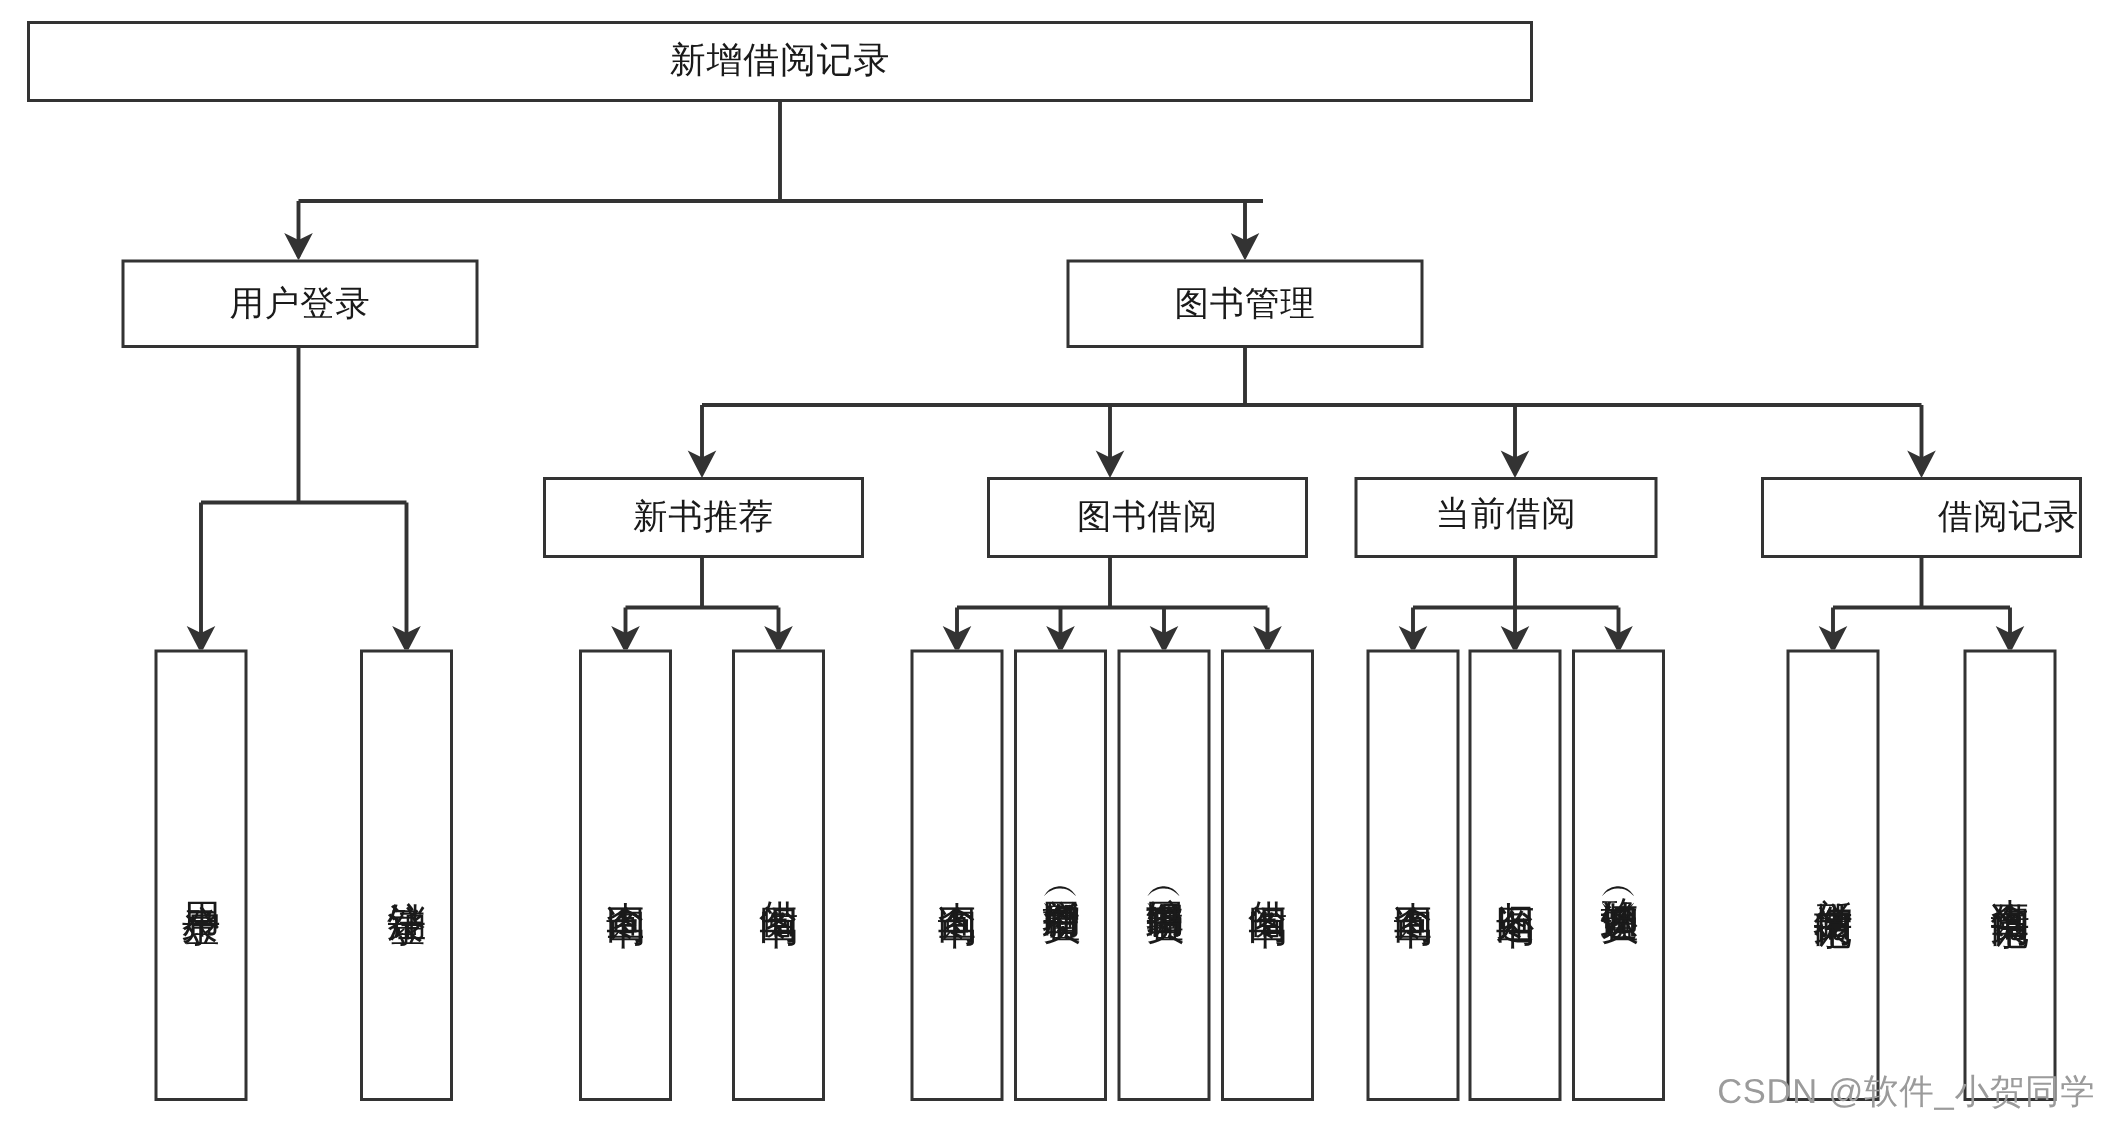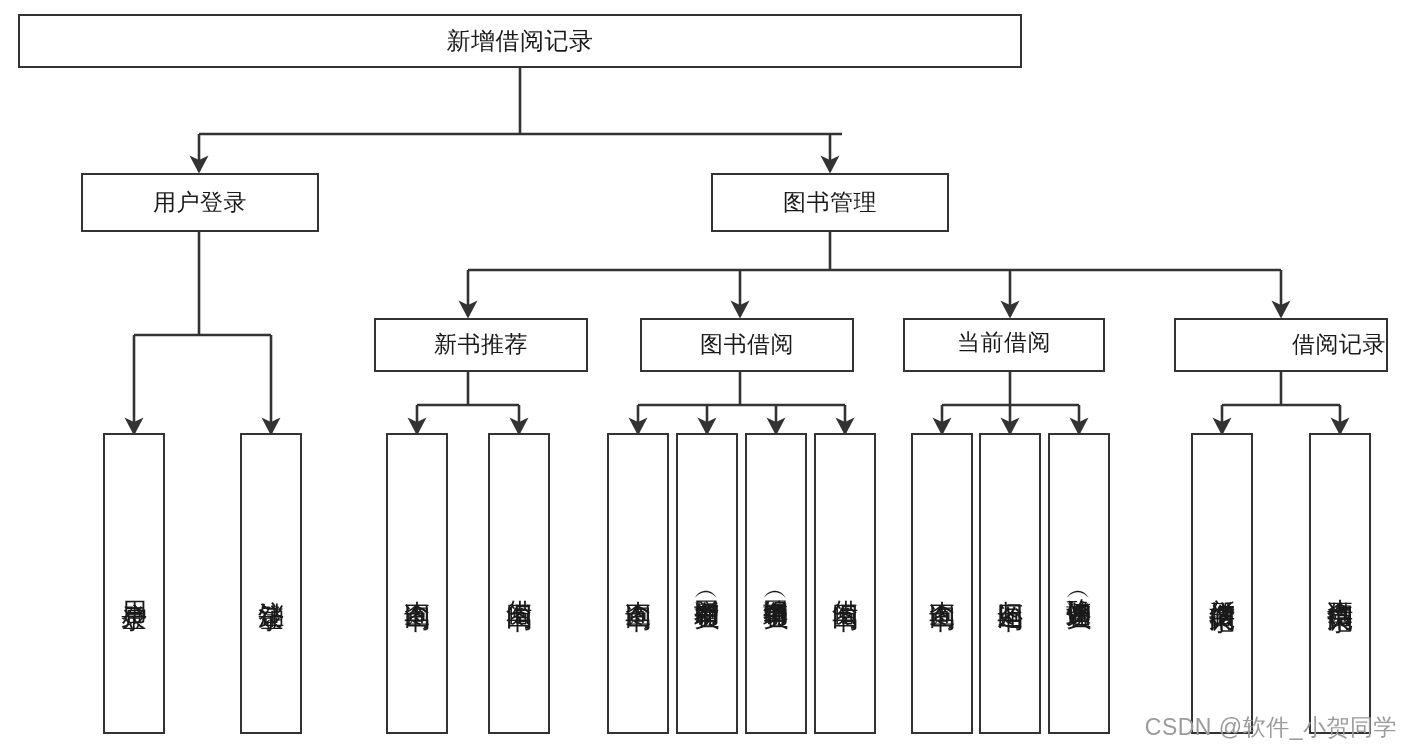--- a/index.html
+++ b/index.html
@@ -137,24 +137,24 @@
     <span class="node-label">新增借阅记录</span>
   </div>
 
   <div class="node horizontal" style="left:81px; top:173px; width:238px; height:59px;">
     <span class="node-label">用户登录</span>
   </div>
   <div class="node horizontal" style="left:711px; top:173px; width:238px; height:59px;">
     <span class="node-label">图书管理</span>
   </div>
 
-  <div class="node horizontal" style="left:362px; top:318px; width:214px; height:54px;margin-left:12px;">
+  <div class="node horizontal" style="left:362px; top:318px; width:214px; height:54px;">
     <span class="node-label">新书推荐</span>
   </div>
-  <div class="node horizontal" style="left:640px; top:318px; width:214px; height:54px;">
+  <div class="node horizontal" style="left:658px; top:318px; width:214px; height:54px;">
     <span class="node-label">图书借阅</span>
   </div>
   <div class="node horizontal" style="left:903px; top:318px; width:202px; height:54px;font-family:Liberation Mono, monospace;">
     <span class="node-label">当前借阅</span>
   </div>
   <div class="node horizontal" style="left:1174px; top:318px; width:214px; height:54px;justify-content:flex-end;">
     <span class="node-label">借阅记录</span>
   </div>
 
   <div class="node vertical" style="left:103px; top:433px; width:62px; height:301px;">

